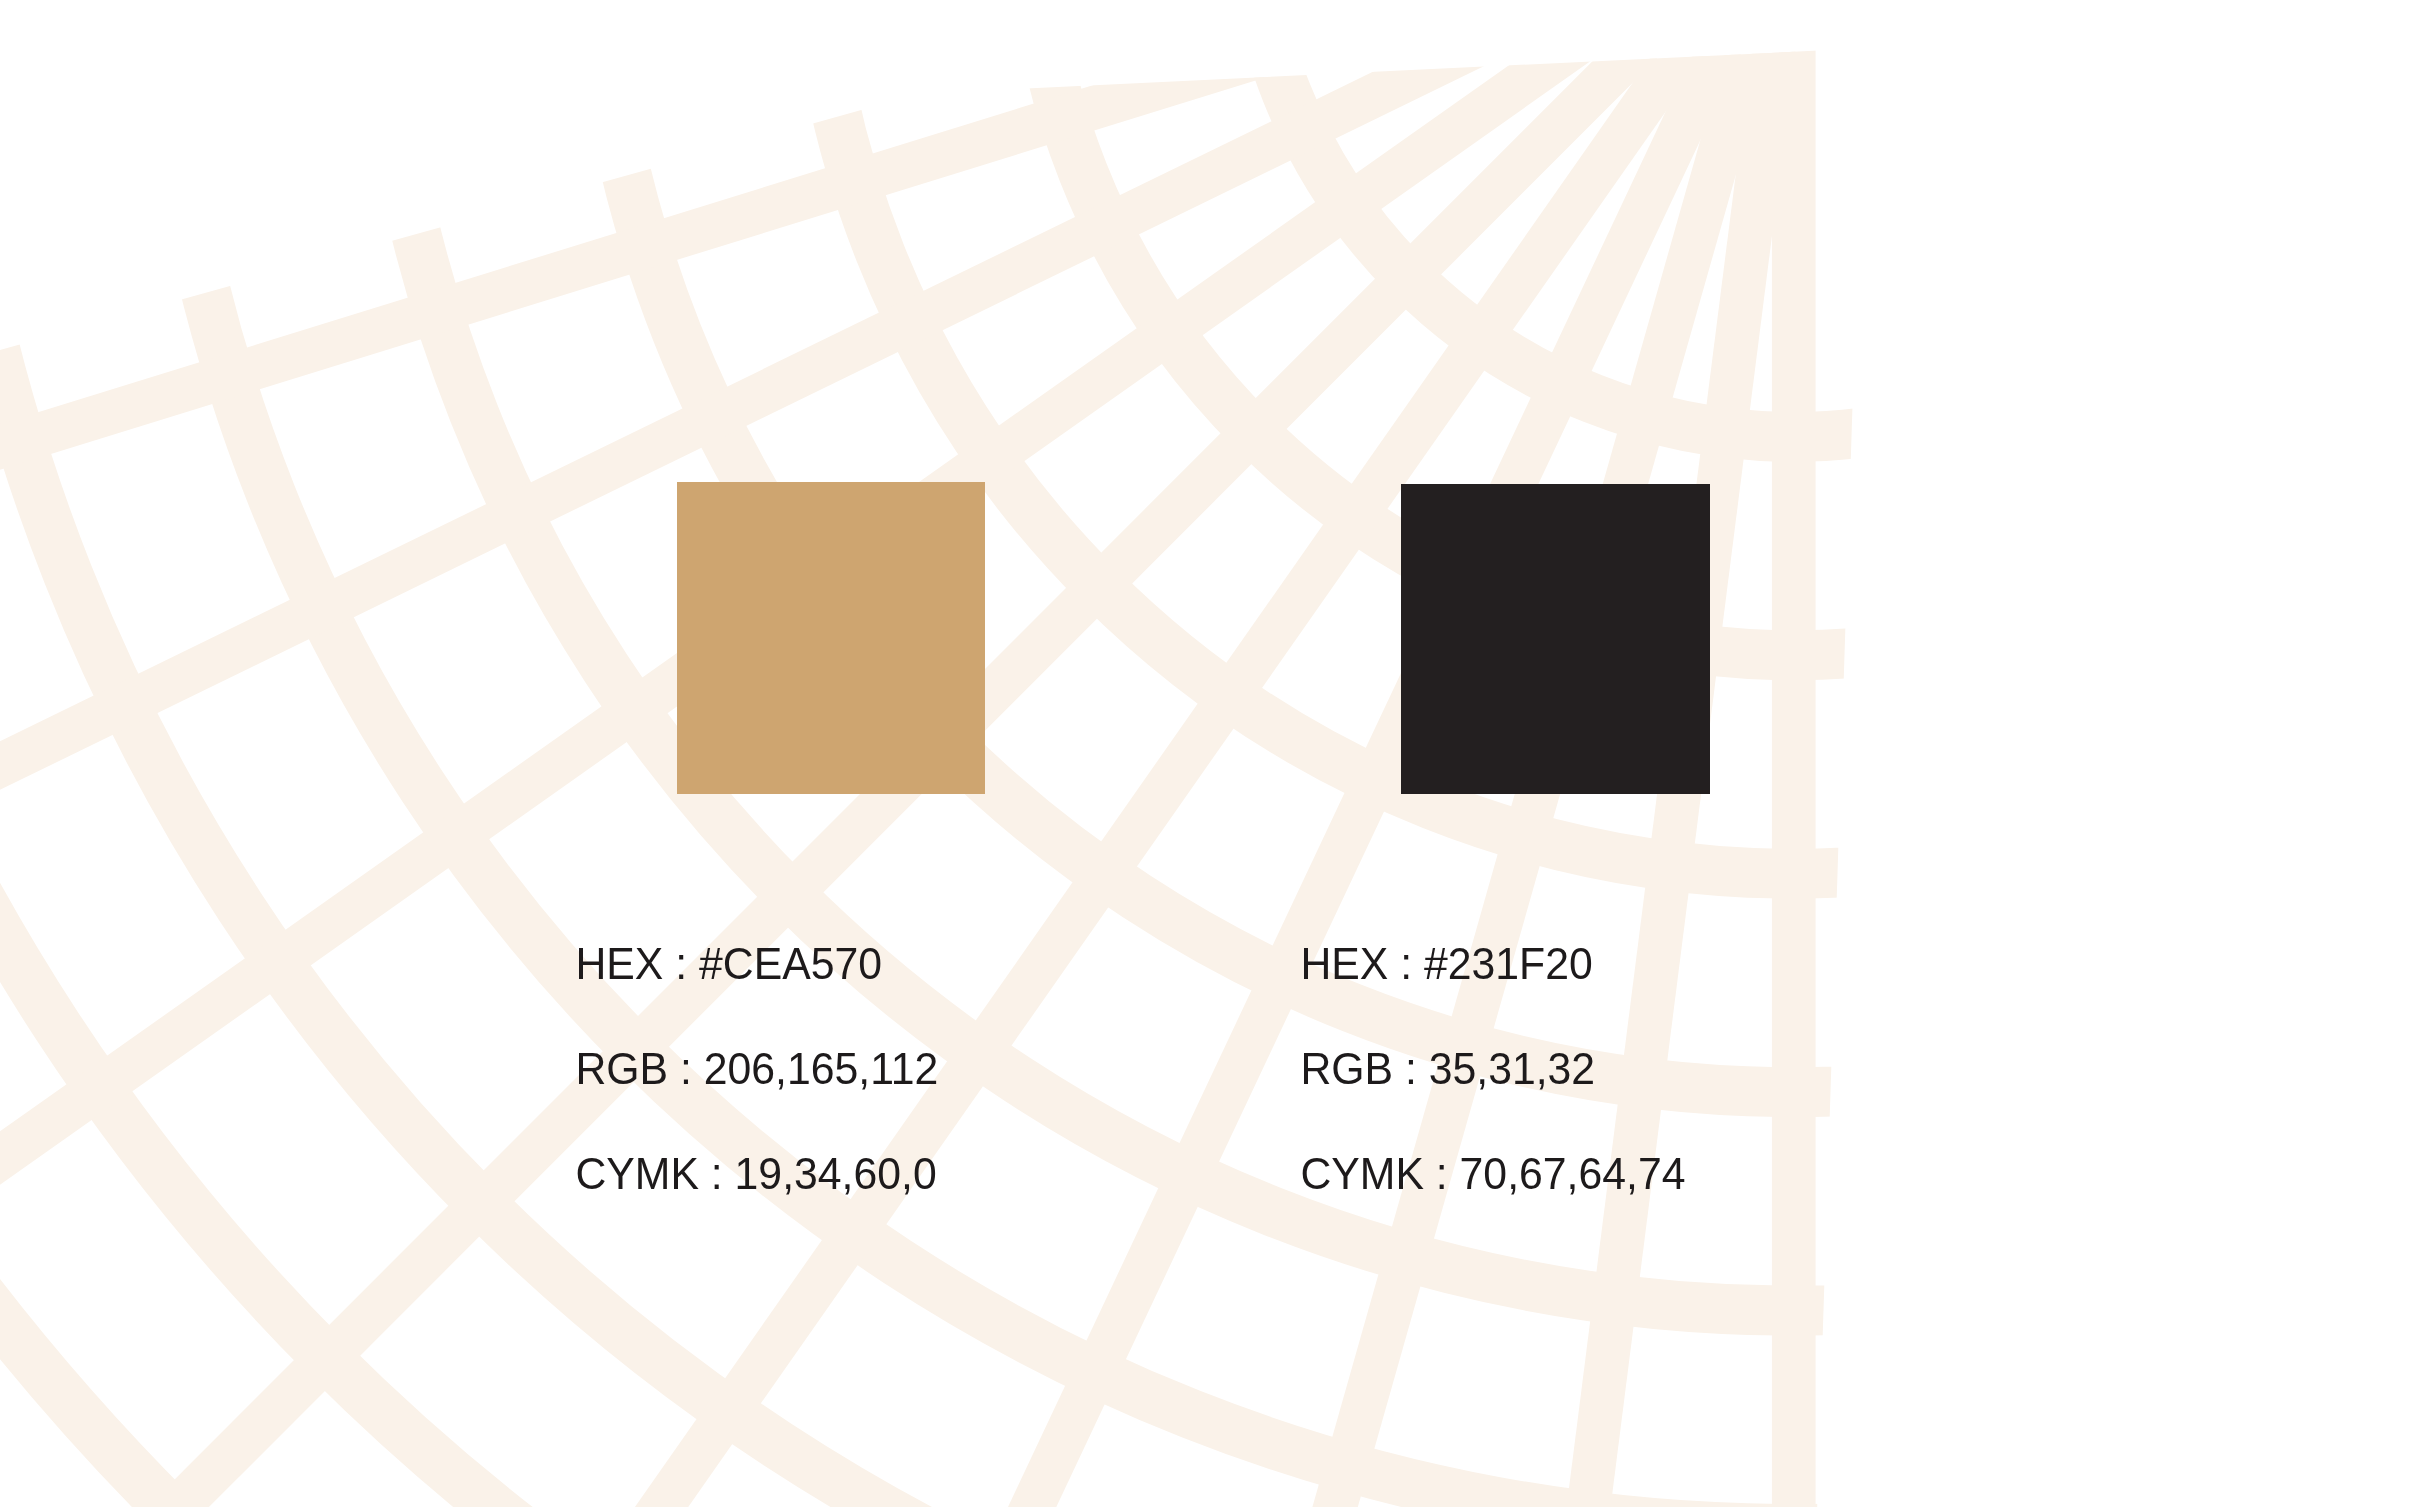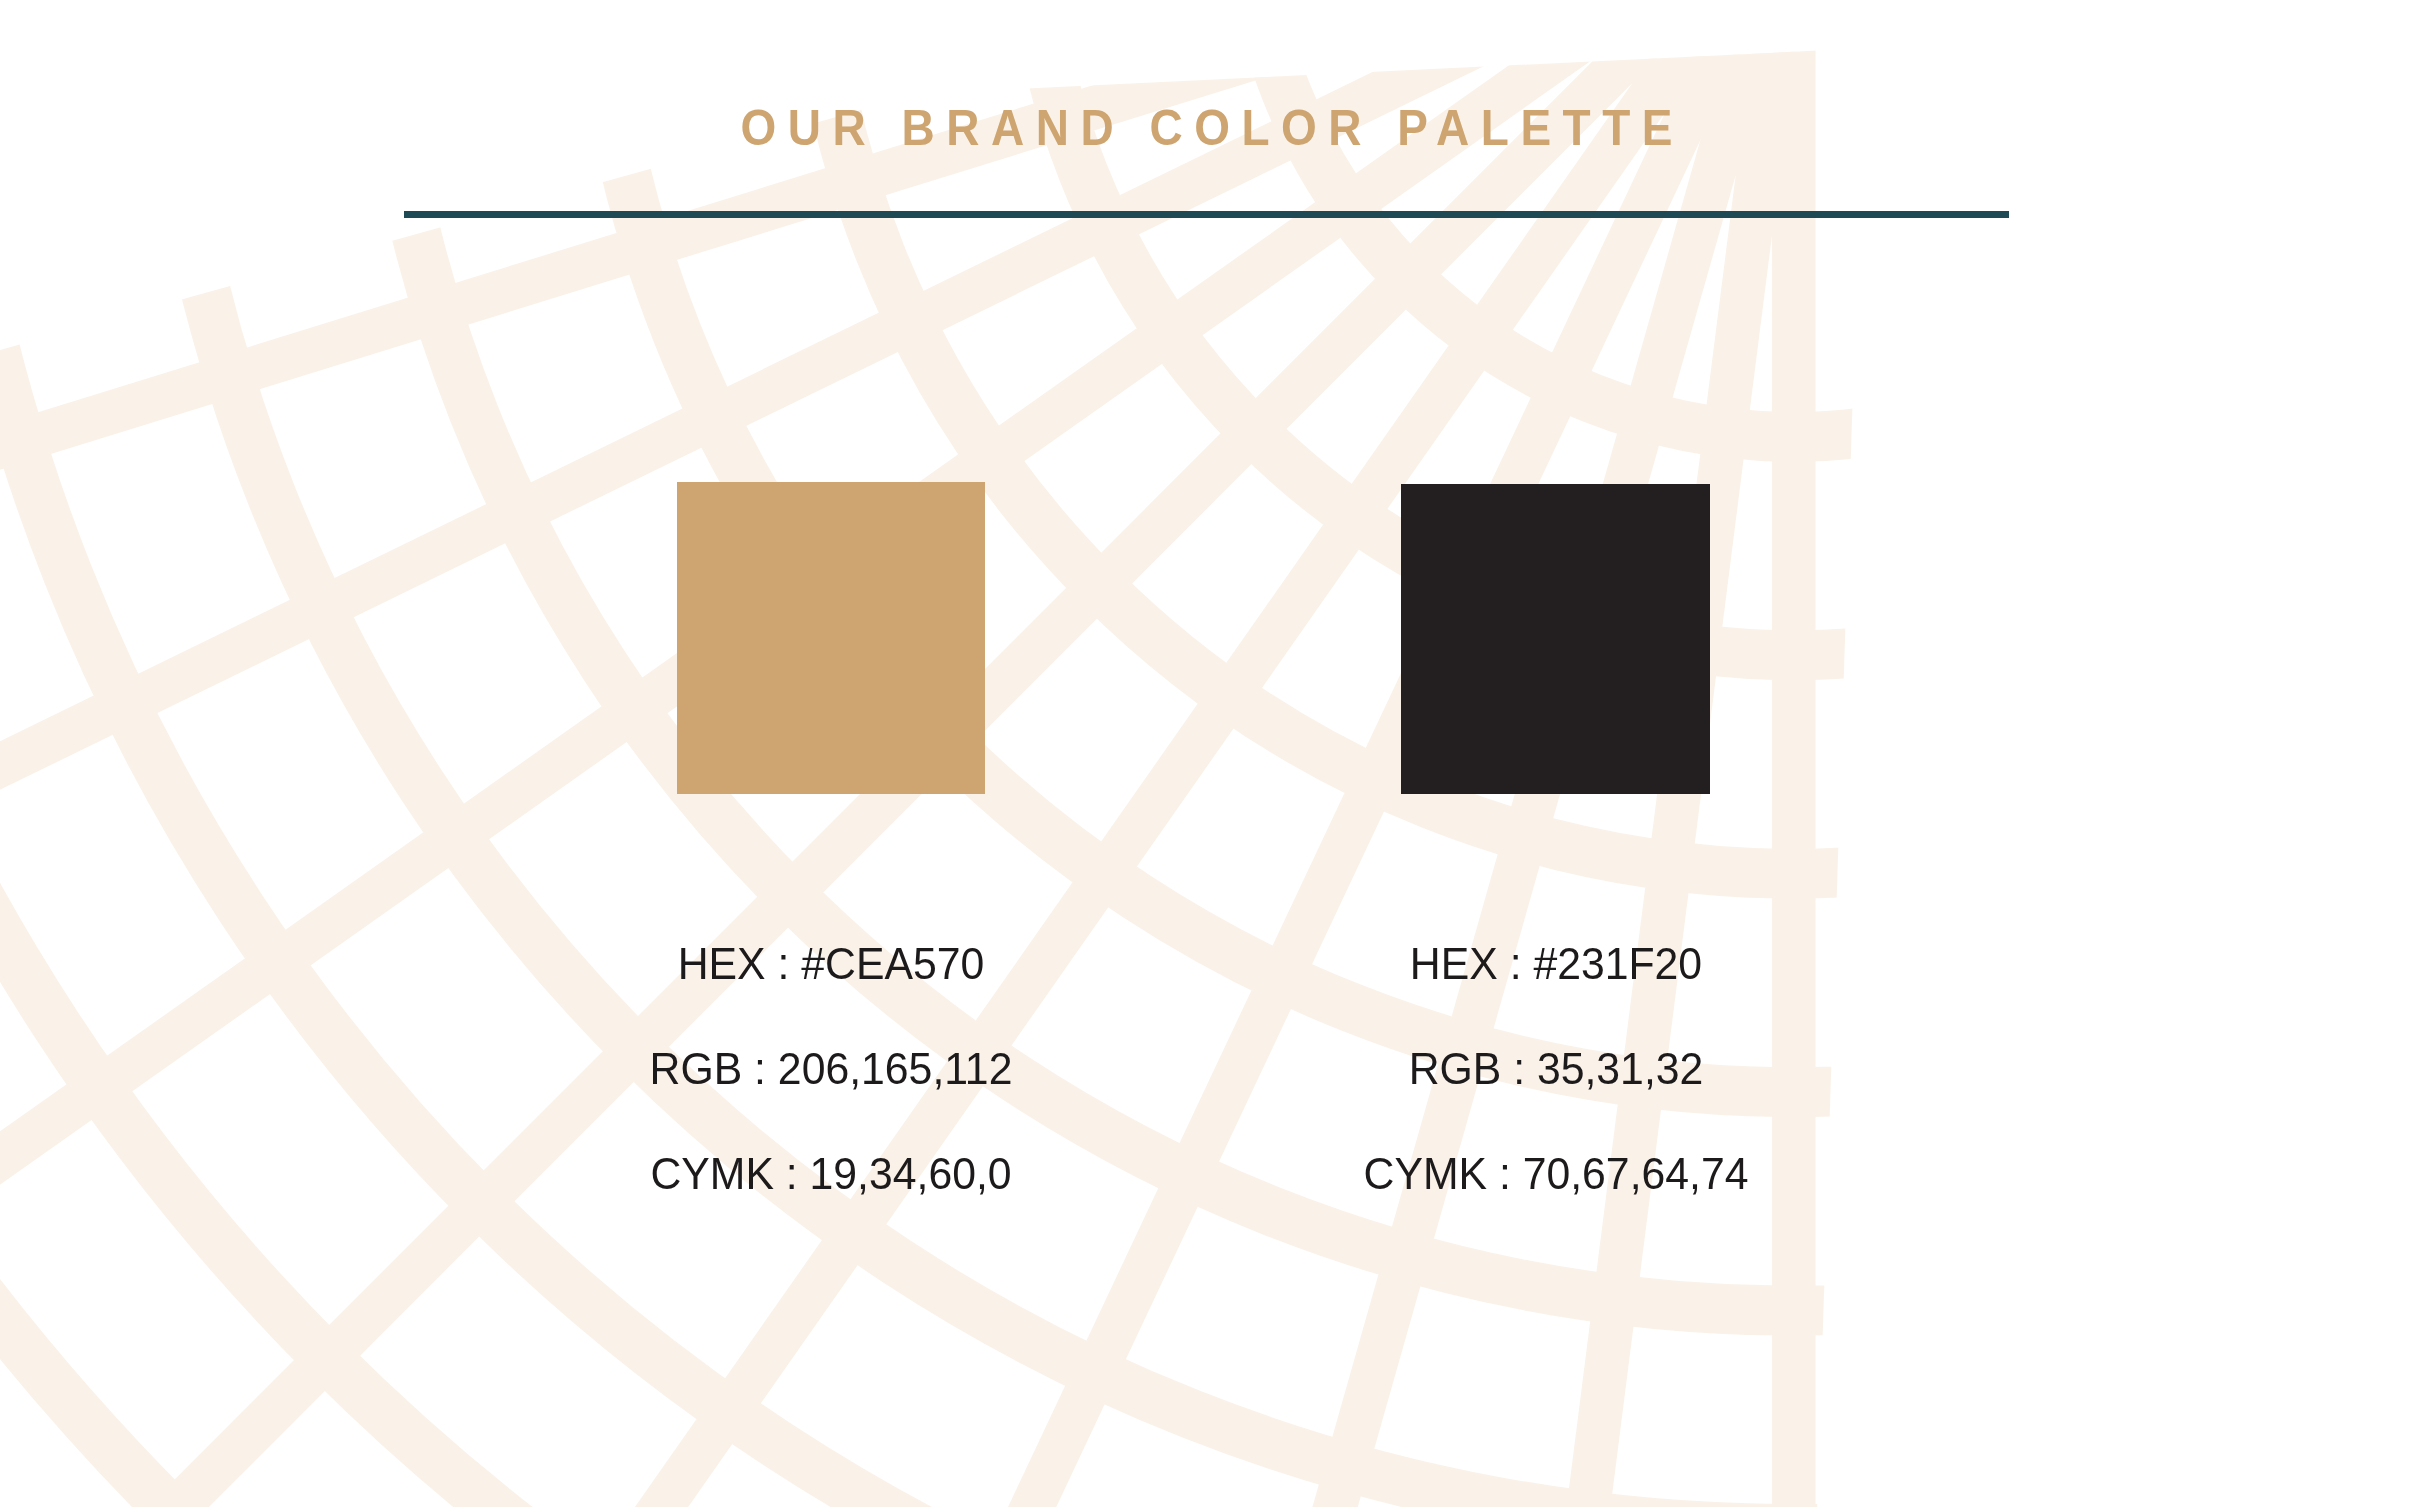--- a/index.html
+++ b/index.html
@@ -88,21 +88,21 @@
     left: 114px;
     width: 309px;
     height: 310px;
   }
 
   .spec-list {
     position: absolute;
     top: 911px;
     left: 0;
     width: 538px;
-    text-align: center;
+    text-align: left;
   }
 
   .spec-line {
     display: block;
     color: #1d1a1b;
     font-family: "Liberation Sans Narrow", "Liberation Sans", sans-serif;
     font-size: 45px;
     font-weight: normal;
     line-height: 105px;
     white-space: nowrap;
@@ -144,24 +144,20 @@
         <line x1="2300" y1="-140" x2="-1120" y2="920" stroke="#FAF2E9" stroke-width="56"></line>
       </g>
     </defs>
 
     <g clip-path="url(#fan-clip)">
       <use href="#fan-arcs"></use>
       <use href="#fan-spokes"></use>
     </g>
   </svg>
 
-  <div id="title-block">
-    <div id="page-title">OUR BRAND COLOR PALETTE</div>
-    <div id="title-rule"></div>
-  </div>
 
   <div id="col-primary" class="swatch-col">
     <div class="swatch-chip" style="background:#CEA570;"></div>
     <div class="spec-list">
       <span class="spec-line">HEX : #CEA570</span>
       <span class="spec-line">RGB : 206,165,112</span>
       <span class="spec-line">CYMK : 19,34,60,0</span>
     </div>
   </div>
 

